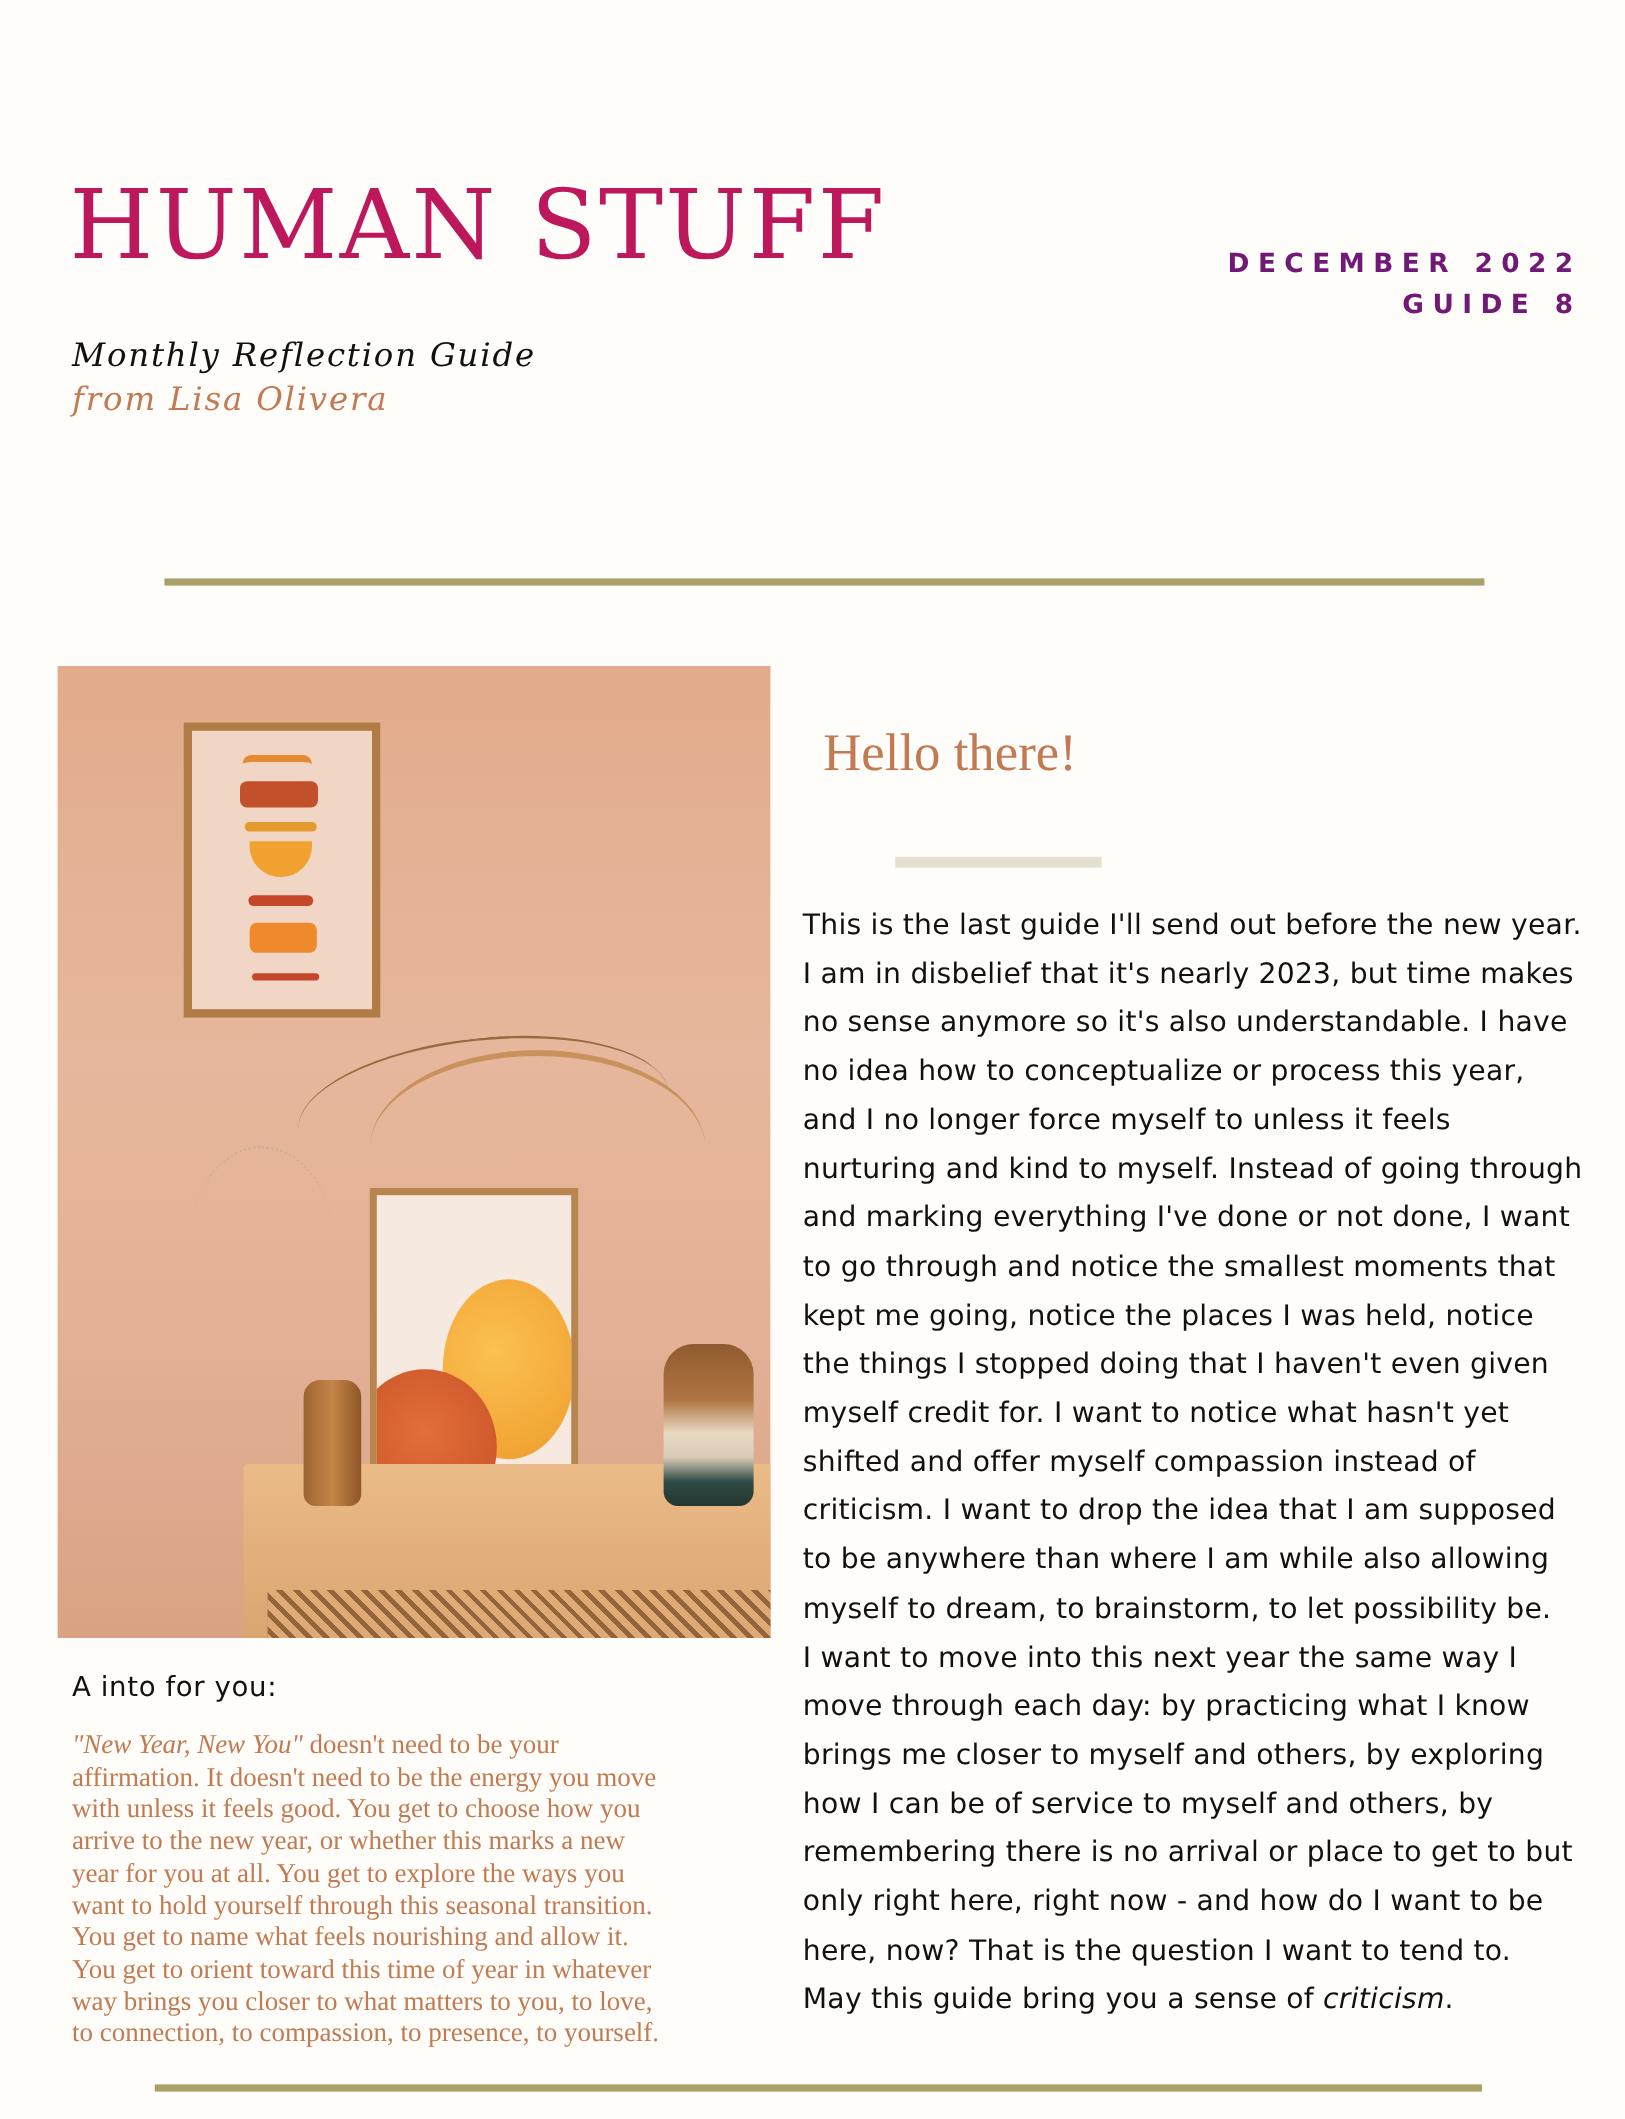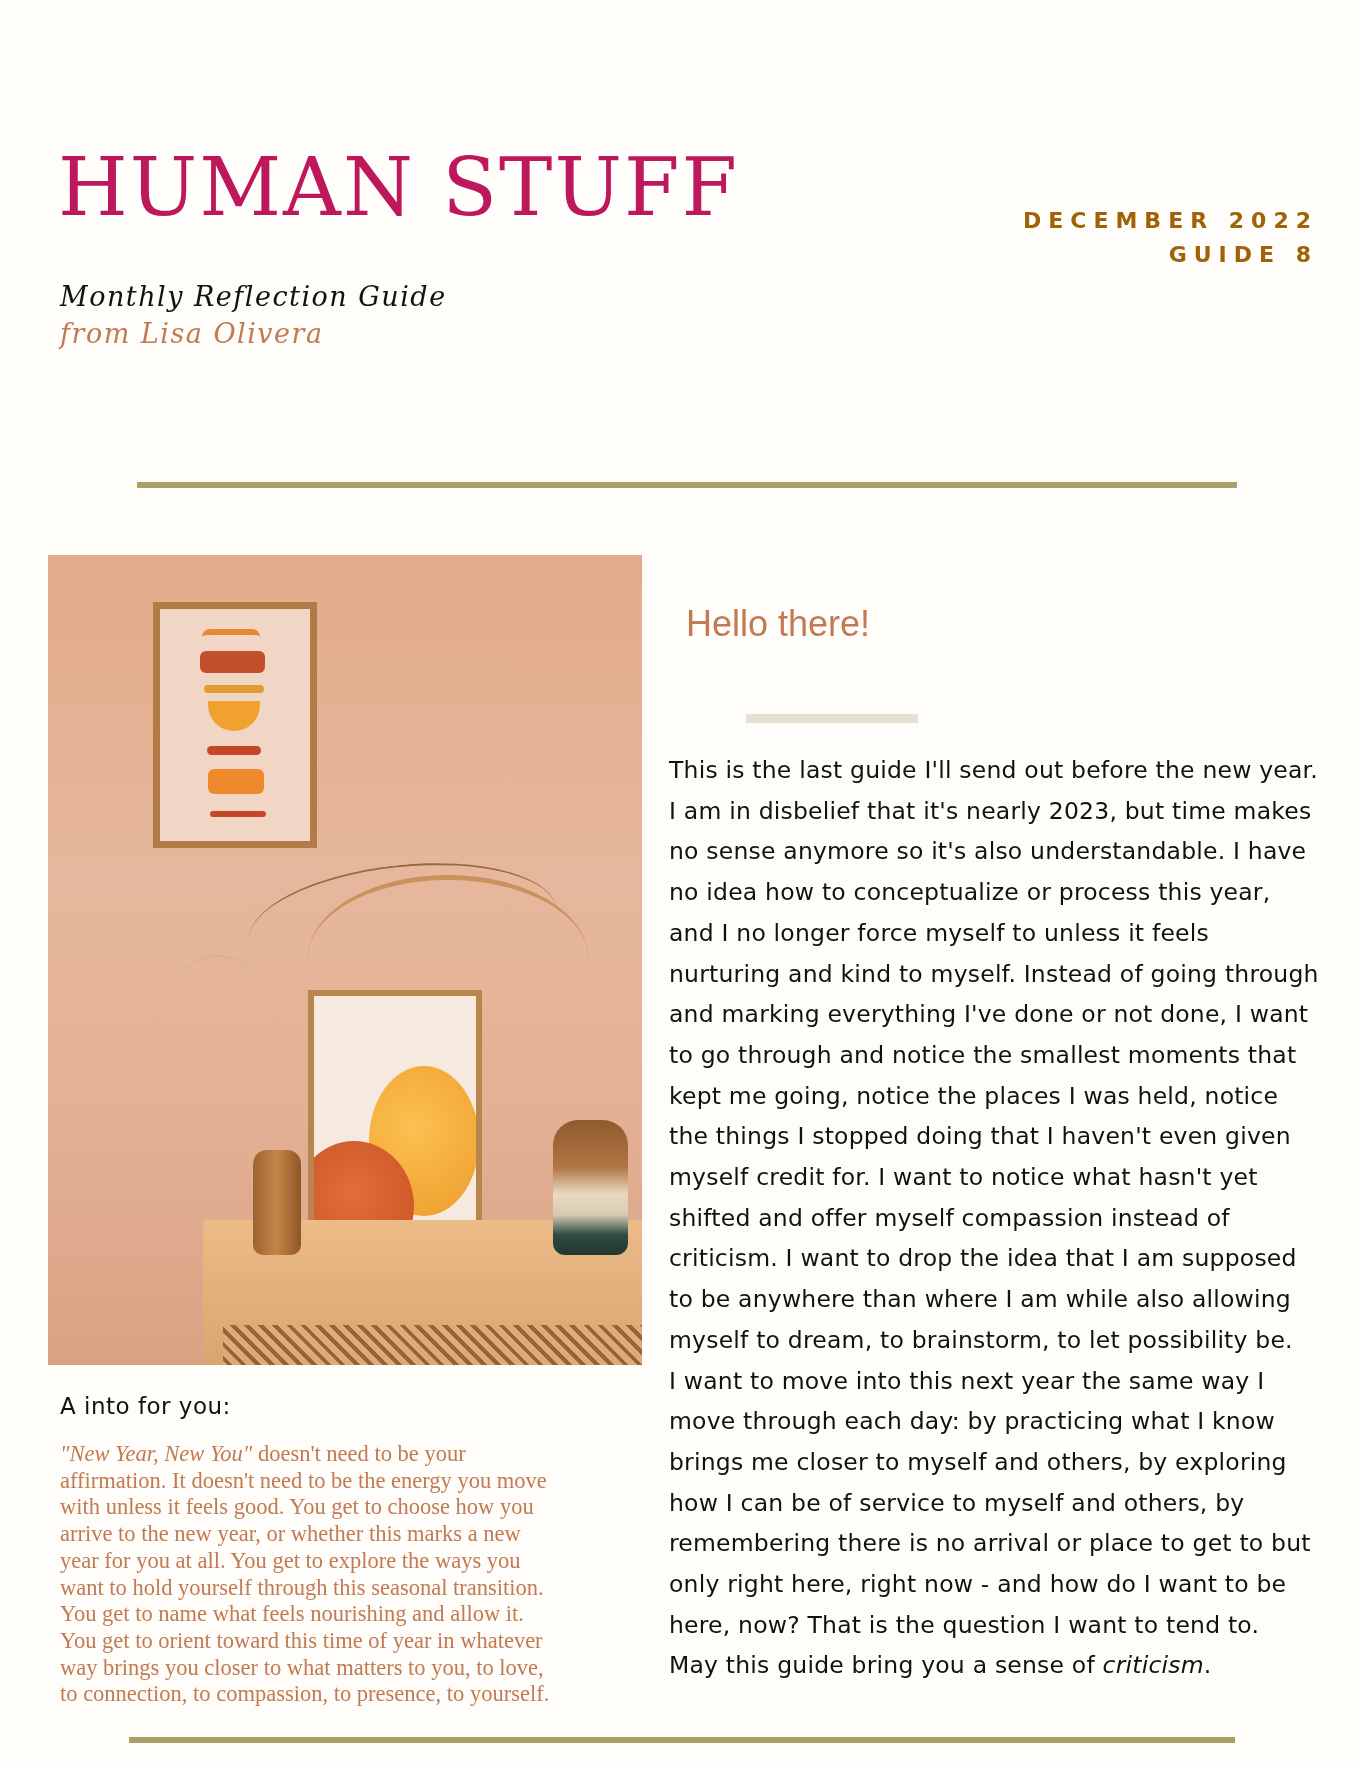--- a/index.html
+++ b/index.html
@@ -38,21 +38,21 @@
     .subtitle .line2 { color: #c27a52; display: block; }
     .dateblock {
       position: absolute;
       right: 36px;
       top: 204px;
       text-align: right;
       font-family: "DejaVu Sans", sans-serif;
       font-weight: bold;
       font-size: 22px;
       letter-spacing: 7px;
-      color: #a16207;
+      color: #701a75;
       line-height: 34px;
     }
     .dateblock span { display: block; }
     .rule {
       position: absolute;
       background: #a9a06a;
       height: 6px;
     }
     .rule.top { left: 137px; top: 482px; width: 1100px; }
     .rule.bottom { left: 129px; top: 1737px; width: 1106px; }
@@ -138,23 +138,23 @@
       border-top: 2px solid #9a6a3e;
       border-radius: 50%;
     }
 
     
     .hello {
       position: absolute;
       left: 686px;
       top: 606px;
       margin: 0;
-      font-family: Liberation Sans, sans-serif;
+      font-family: Liberation Serif, serif;
       font-weight: normal;
-      font-size: 36px;
+      font-size: 44px;
       color: #c27a52;
       line-height: 1;
     }
     .hello-rule {
       position: absolute;
       left: 746px;
       top: 714px;
       width: 172px;
       height: 9px;
       background: #e4e0d1;

